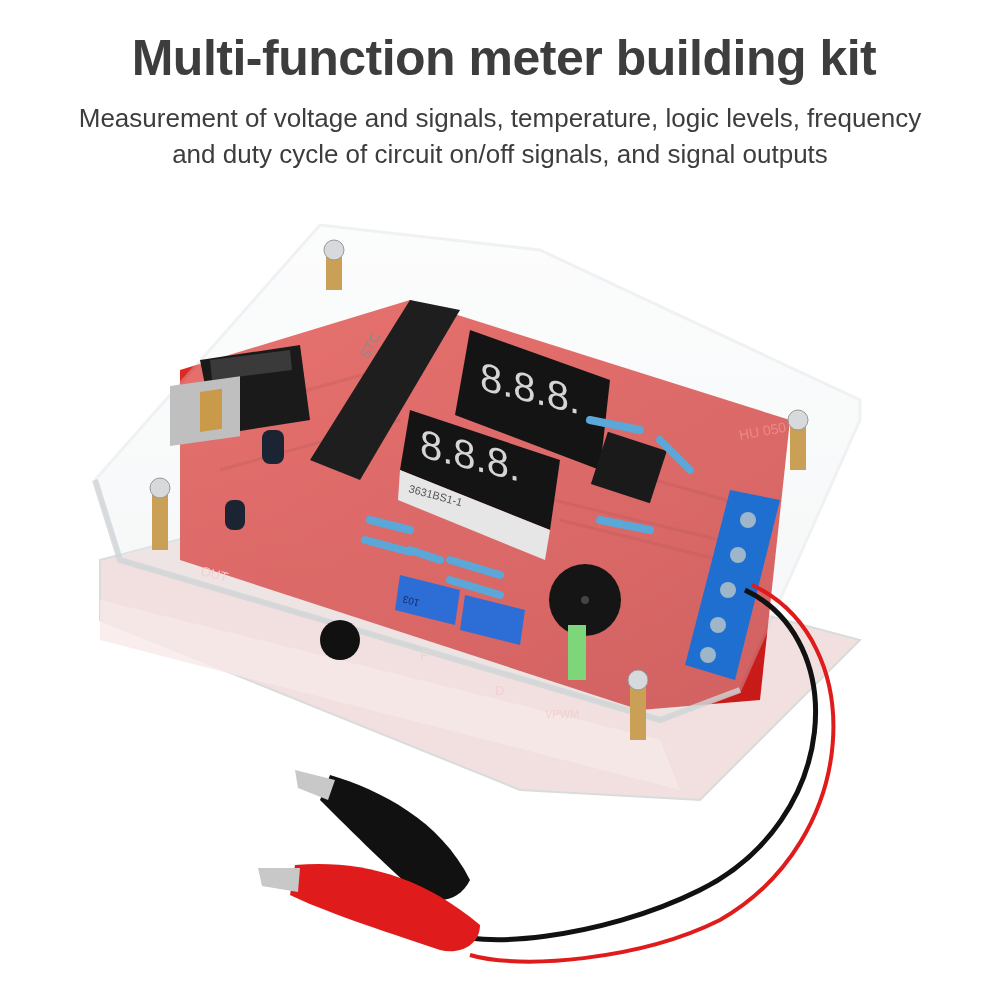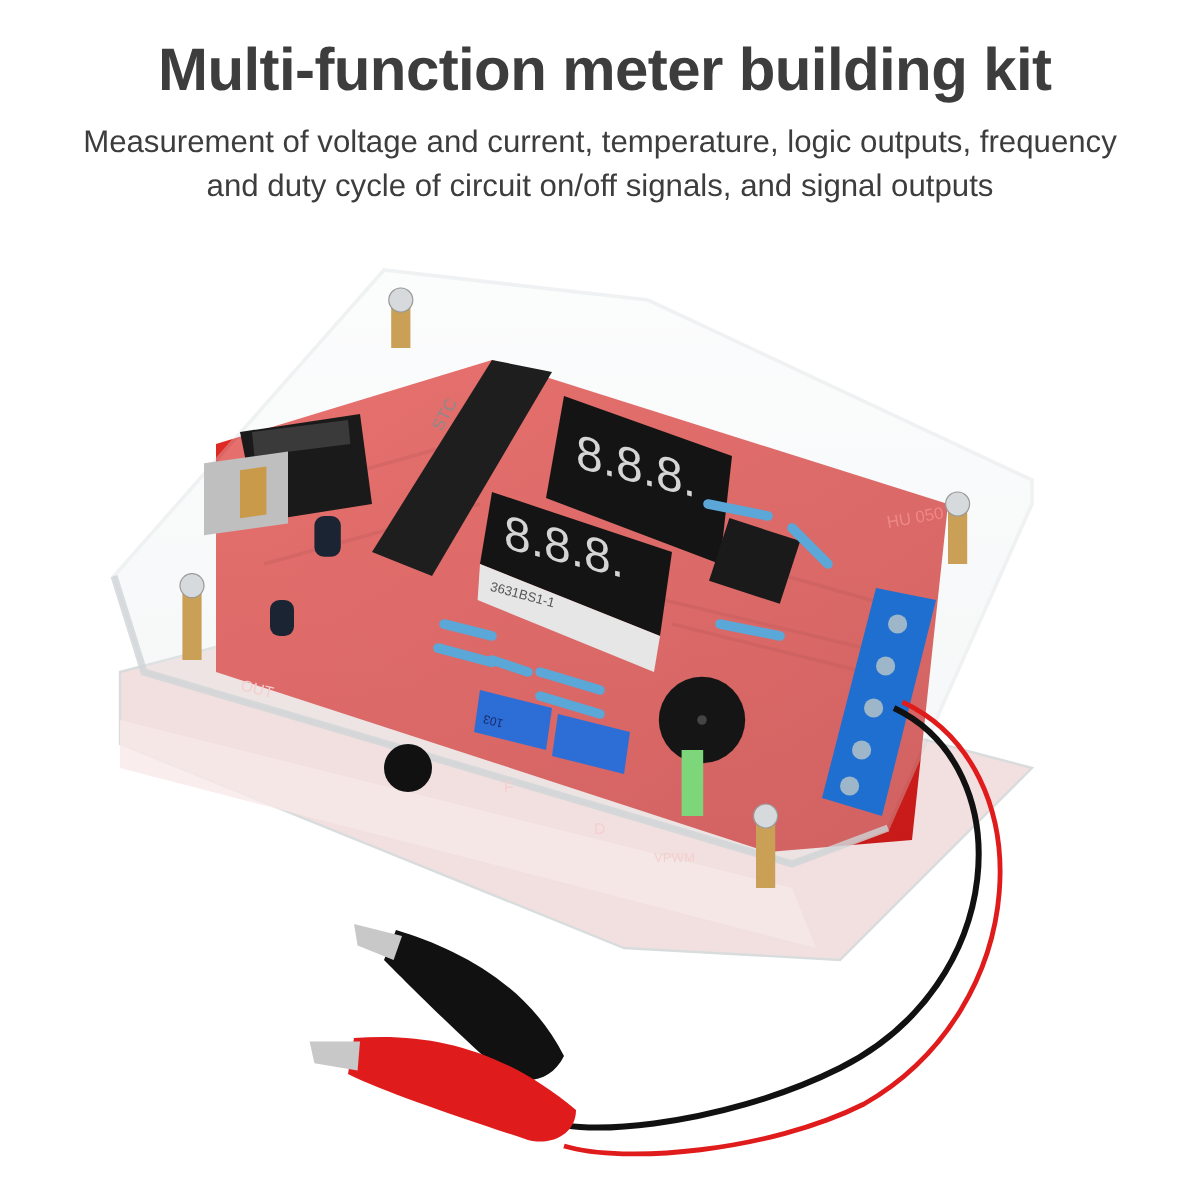--- a/index.html
+++ b/index.html
@@ -6,21 +6,21 @@
   body{width:1000px;height:1000px;position:relative;overflow:hidden;font-family:"Liberation Sans",sans-serif;}
   .title{position:absolute;top:28px;left:4px;width:1000px;text-align:center;font-size:50px;font-weight:bold;color:#3d3d3d;letter-spacing:-0.5px;line-height:60px;}
   .subtitle{position:absolute;top:100px;left:60px;width:880px;text-align:center;font-size:26px;color:#3d3d3d;line-height:36px;}
   .photo{position:absolute;left:0;top:210px;width:1000px;height:790px;}
   svg text{font-family:"Liberation Sans",sans-serif;}
 </style>
 </head>
 <body>
 
 <div class="title">Multi-function meter building kit</div>
-<div class="subtitle">Measurement of voltage and current, temperature, logic outputs, frequency and duty cycle of circuit on/off signals, and signal outputs</div>
+<div class="subtitle">Measurement of voltage and signals, temperature, logic levels, frequency and duty cycle of circuit on/off signals, and signal outputs</div>
 
 <svg class="photo" viewBox="0 210 1000 790" xmlns="http://www.w3.org/2000/svg">
   <defs>
     <linearGradient id="acr" x1="0" y1="0" x2="0" y2="1">
       <stop offset="0" stop-color="#f6f8f9"></stop>
       <stop offset="1" stop-color="#e3e8ea"></stop>
     </linearGradient>
     <linearGradient id="pcbg" x1="0" y1="0" x2="1" y2="1">
       <stop offset="0" stop-color="#e12a25"></stop>
       <stop offset="1" stop-color="#c71a18"></stop>

